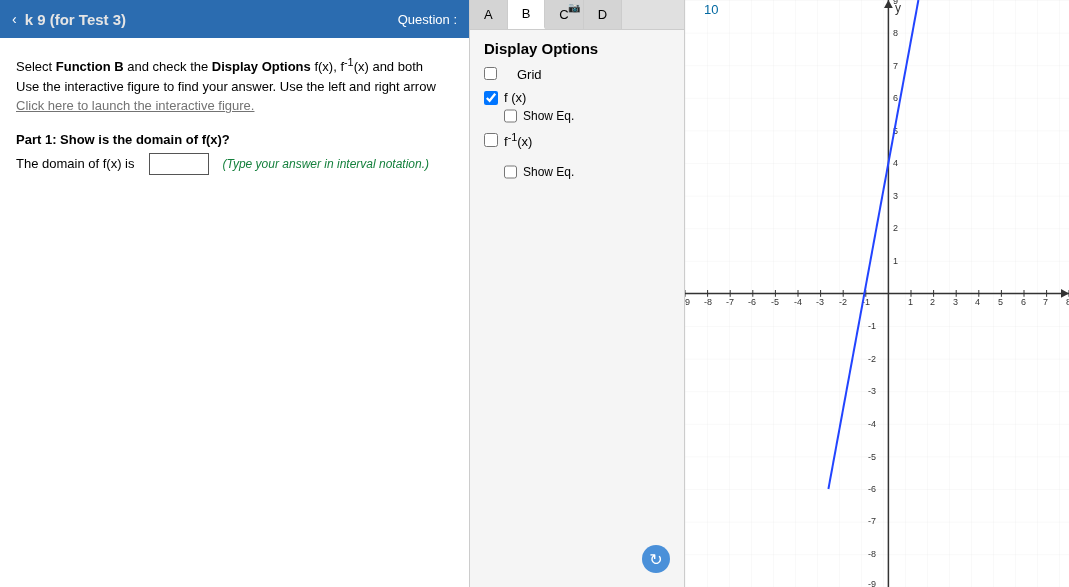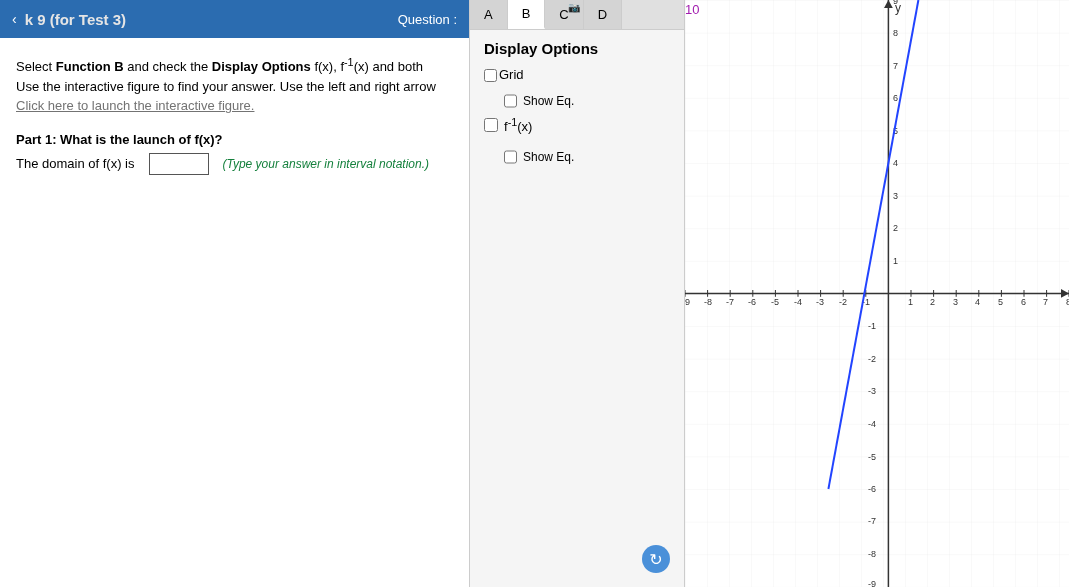--- a/index.html
+++ b/index.html
@@ -166,22 +166,22 @@
       display: flex;
       gap: 6px;
       font-size: 12px;
       margin-left: 20px;
       margin-top: 4px;
       cursor: pointer;
     }
 
     .grid-option {
       display: flex;
-      align-items: flex-end;
-      gap: 2px;
+      align-items: flex-start;
+      gap: 20px;
       font-size: 13px;
       cursor: pointer;
     }
 
     .refresh-btn {
       position: relative;
       bottom: 0;
       margin-top: auto;
       align-self: flex-end;
       margin: 8px;
@@ -208,23 +208,23 @@
 
     svg.graph {
       width: 100%;
       height: 100%;
     }
 
     
     .top-left-num {
       position: absolute;
       top: 2px;
-      left: 0;
-      font-size: 13px;
-      color: #a21caf;
+      left: 19px;
+      font-size: 13px;
+      color: #0369a1;
     }
 
     .middle-bottom {
       display: flex;
       flex-direction: column;
       flex: 1;
     }
   </style>
 </head>
 <body>
@@ -237,21 +237,21 @@
     </div>
     <span class="question-label">Question :</span>
   </div>
   <div class="task-content">
     <div class="task-instruction">
       Select <b>Function B</b> and check the <b>Display Options</b> f(x), f<sup>-1</sup>(x) and both<br>
       Use the interactive figure to find your answer. Use the left and right arrow<br>
       <a>Click here to launch the interactive figure.</a>
     </div>
 
-    <div class="part-label">Part 1: What is the launch of f(x)?</div>
+    <div class="part-label">Part 1: Show is the domain of f(x)?</div>
     <div class="answer-line">
       <span>The domain of f(x) is</span>
       <span class="answer-box"></span>
       <span class="answer-hint">(Type your answer in interval notation.)</span>
     </div>
   </div>
 </div>
 
 <div class="middle-panel">
   <div class="tab-bar">
@@ -273,20 +273,24 @@
   <div class="middle-bottom">
     <div class="display-options-section">
       <div class="display-options-title">Display Options</div>
 
       <div class="grid-option">
         <input type="checkbox" id="gridCb" style="">
         <label for="gridCb">Grid</label>
       </div>
 
       <div class="option-row" style="margin-top:8px;">
+        <div class="option-label">
+          <input type="checkbox" id="fxCb" checked="" style="">
+          <label for="fxCb">f (x)</label>
+        </div>
         <div class="sub-option">
           <input type="checkbox" id="fxShowEq" style="">
           <label for="fxShowEq">Show Eq.</label>
         </div>
       </div>
 
       <div class="option-row" style="margin-top:6px;gap:12px;">
         <div class="option-label">
           <input type="checkbox" id="finvCb" style="">
           <label for="finvCb">f<sup>-1</sup>(x)</label>

